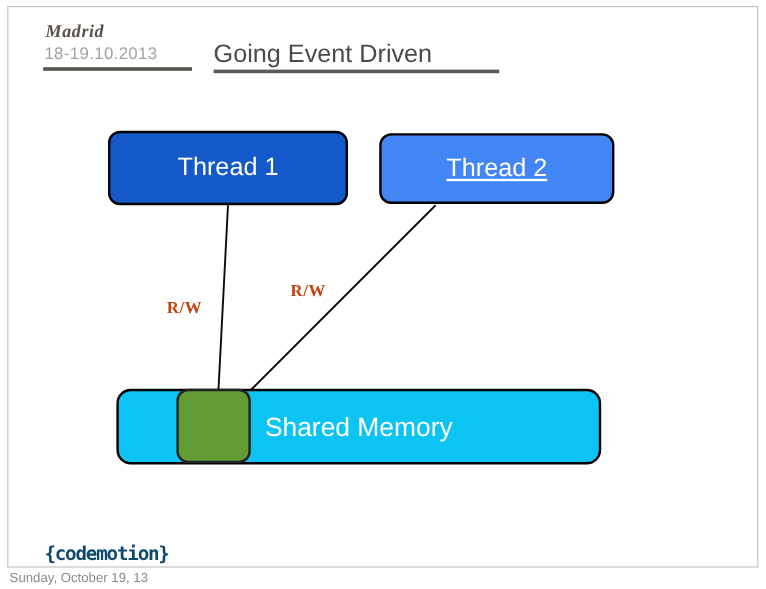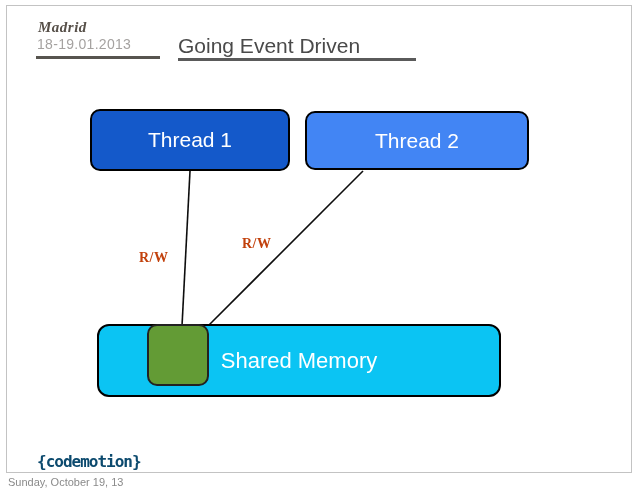--- a/index.html
+++ b/index.html
@@ -70,27 +70,28 @@
     color: #ffffff;
     font-size: 21px;
     border: 2px solid #000000;
   }
   .thread1 {
     left: 90px; top: 109px;
     width: 200px; height: 62px;
     border-radius: 10px;
   }
   .thread2 {
-    left: 305px; top: 111px;
-    width: 224px; height: 59px;
+    left: 316px; top: 111px;
+    width: 196px; height: 59px;
     border-radius: 10px;
+    text-decoration: underline;
   }
   .shared-memory {
     left: 97px; top: 324px;
-    width: 404px; height: 73px;
+    width: 404px; height: 63px;
     border-radius: 12px;
     font-size: 22px;
   }
   .memory-cell {
     position: absolute;
     left: 147px; top: 324px;
     width: 62px; height: 62px;
     border: 2px solid #222222;
     border-radius: 10px;
   }
@@ -127,21 +128,21 @@
   }
 </style>
 </head>
 <body>
 
 <div class="stage">
 
   <div class="slide-border"></div>
 
   <div class="madrid-city">Madrid</div>
-  <div class="madrid-dates">18-19.01.2013</div>
+  <div class="madrid-dates">18-19.10.2013</div>
   <div class="madrid-divider"></div>
 
   <div class="slide-title">Going Event Driven</div>
   <div class="title-underline"></div>
 
   <svg class="edges-svg" viewBox="0 0 638 491" xmlns="http://www.w3.org/2000/svg">
     <line x1="190" y1="171" x2="182" y2="326" stroke="#0d0d0d" stroke-width="1.6"></line>
     <line x1="363" y1="171" x2="209" y2="325" stroke="#0d0d0d" stroke-width="1.6"></line>
   </svg>
 

